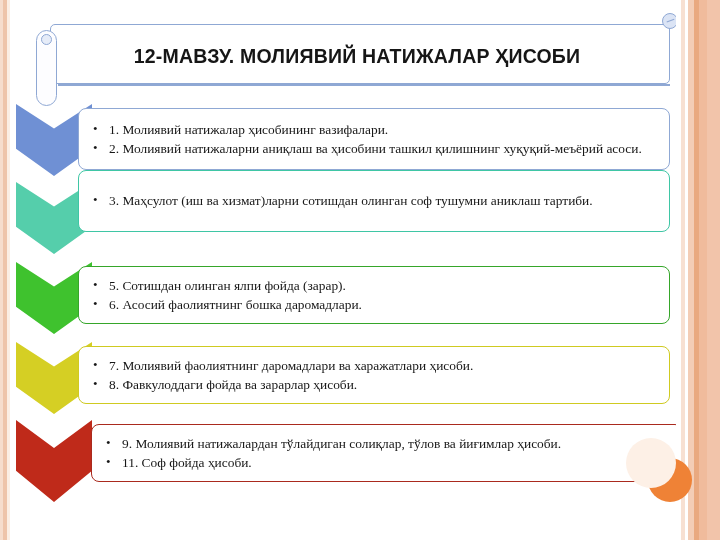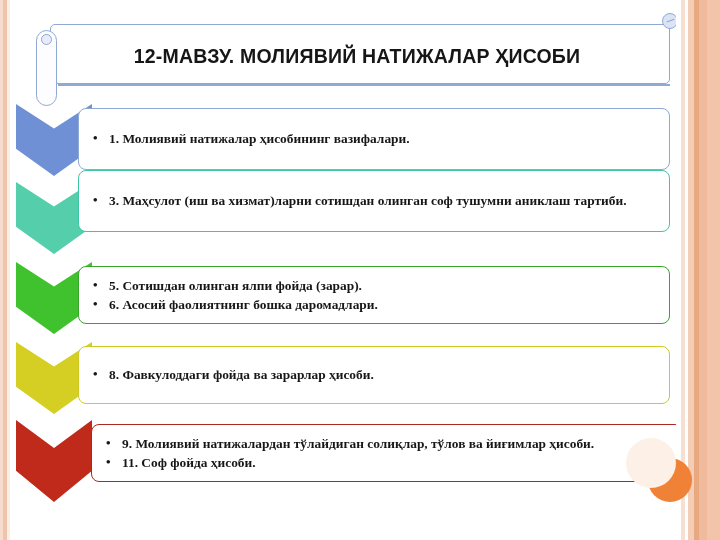--- a/index.html
+++ b/index.html
@@ -159,21 +159,20 @@
     width: 592px;
     background: #ffffff;
     border-width: 1.8px;
     border-style: solid;
     border-radius: 8px;
     box-sizing: border-box;
     padding: 6px 12px 6px 10px;
     display: flex;
     flex-direction: column;
     justify-content: center;
-    font-weight: bold;
   }
 
   ul.items {
     list-style: none;
     margin: 0;
     padding: 0;
   }
   ul.items li {
     position: relative;
     padding-left: 20px;
@@ -242,20 +241,21 @@
   <div id="rows-host">
       <div class="row" style="top: 0px;">
         <div class="chev" style="top: 104px; height: 72px;">
           <svg viewBox="0 0 100 100" preserveAspectRatio="none">
             <polygon points="0,0 50,34 100,0 100,62 50,100 0,62" fill="#6f90d4"></polygon>
           </svg>
         </div>
         <div class="box" style="top: 108px; min-height: 62px; border-color: rgb(143, 168, 212);">
           <ul class="items">
             <li>1. Молиявий натижалар ҳисобининг вазифалари.</li>
+            <li>2. Молиявий натижаларни аниқлаш ва ҳисобини ташкил қилишнинг хуқуқий-меъёрий асоси.</li>
           </ul>
         </div>
       </div>
       <div class="row" style="top: 0px;">
         <div class="chev" style="top: 182px; height: 72px;">
           <svg viewBox="0 0 100 100" preserveAspectRatio="none">
             <polygon points="0,0 50,34 100,0 100,62 50,100 0,62" fill="#55ceab"></polygon>
           </svg>
         </div>
         <div class="box" style="top: 170px; min-height: 62px; border-color: rgb(63, 198, 165);">
@@ -278,20 +278,21 @@
         </div>
       </div>
       <div class="row" style="top: 0px;">
         <div class="chev" style="top: 342px; height: 72px;">
           <svg viewBox="0 0 100 100" preserveAspectRatio="none">
             <polygon points="0,0 50,34 100,0 100,62 50,100 0,62" fill="#d5cf24"></polygon>
           </svg>
         </div>
         <div class="box" style="top: 346px; min-height: 58px; border-color: rgb(207, 202, 33);">
           <ul class="items">
+            <li>7. Молиявий фаолиятнинг даромадлари ва харажатлари ҳисоби.</li>
             <li>8. Фавкулоддаги фойда ва зарарлар ҳисоби.</li>
           </ul>
         </div>
       </div>
       <div class="row" style="top: 0px;">
         <div class="chev" style="top: 420px; height: 82px;">
           <svg viewBox="0 0 100 100" preserveAspectRatio="none">
             <polygon points="0,0 50,34 100,0 100,62 50,100 0,62" fill="#bf2a1a"></polygon>
           </svg>
         </div>

